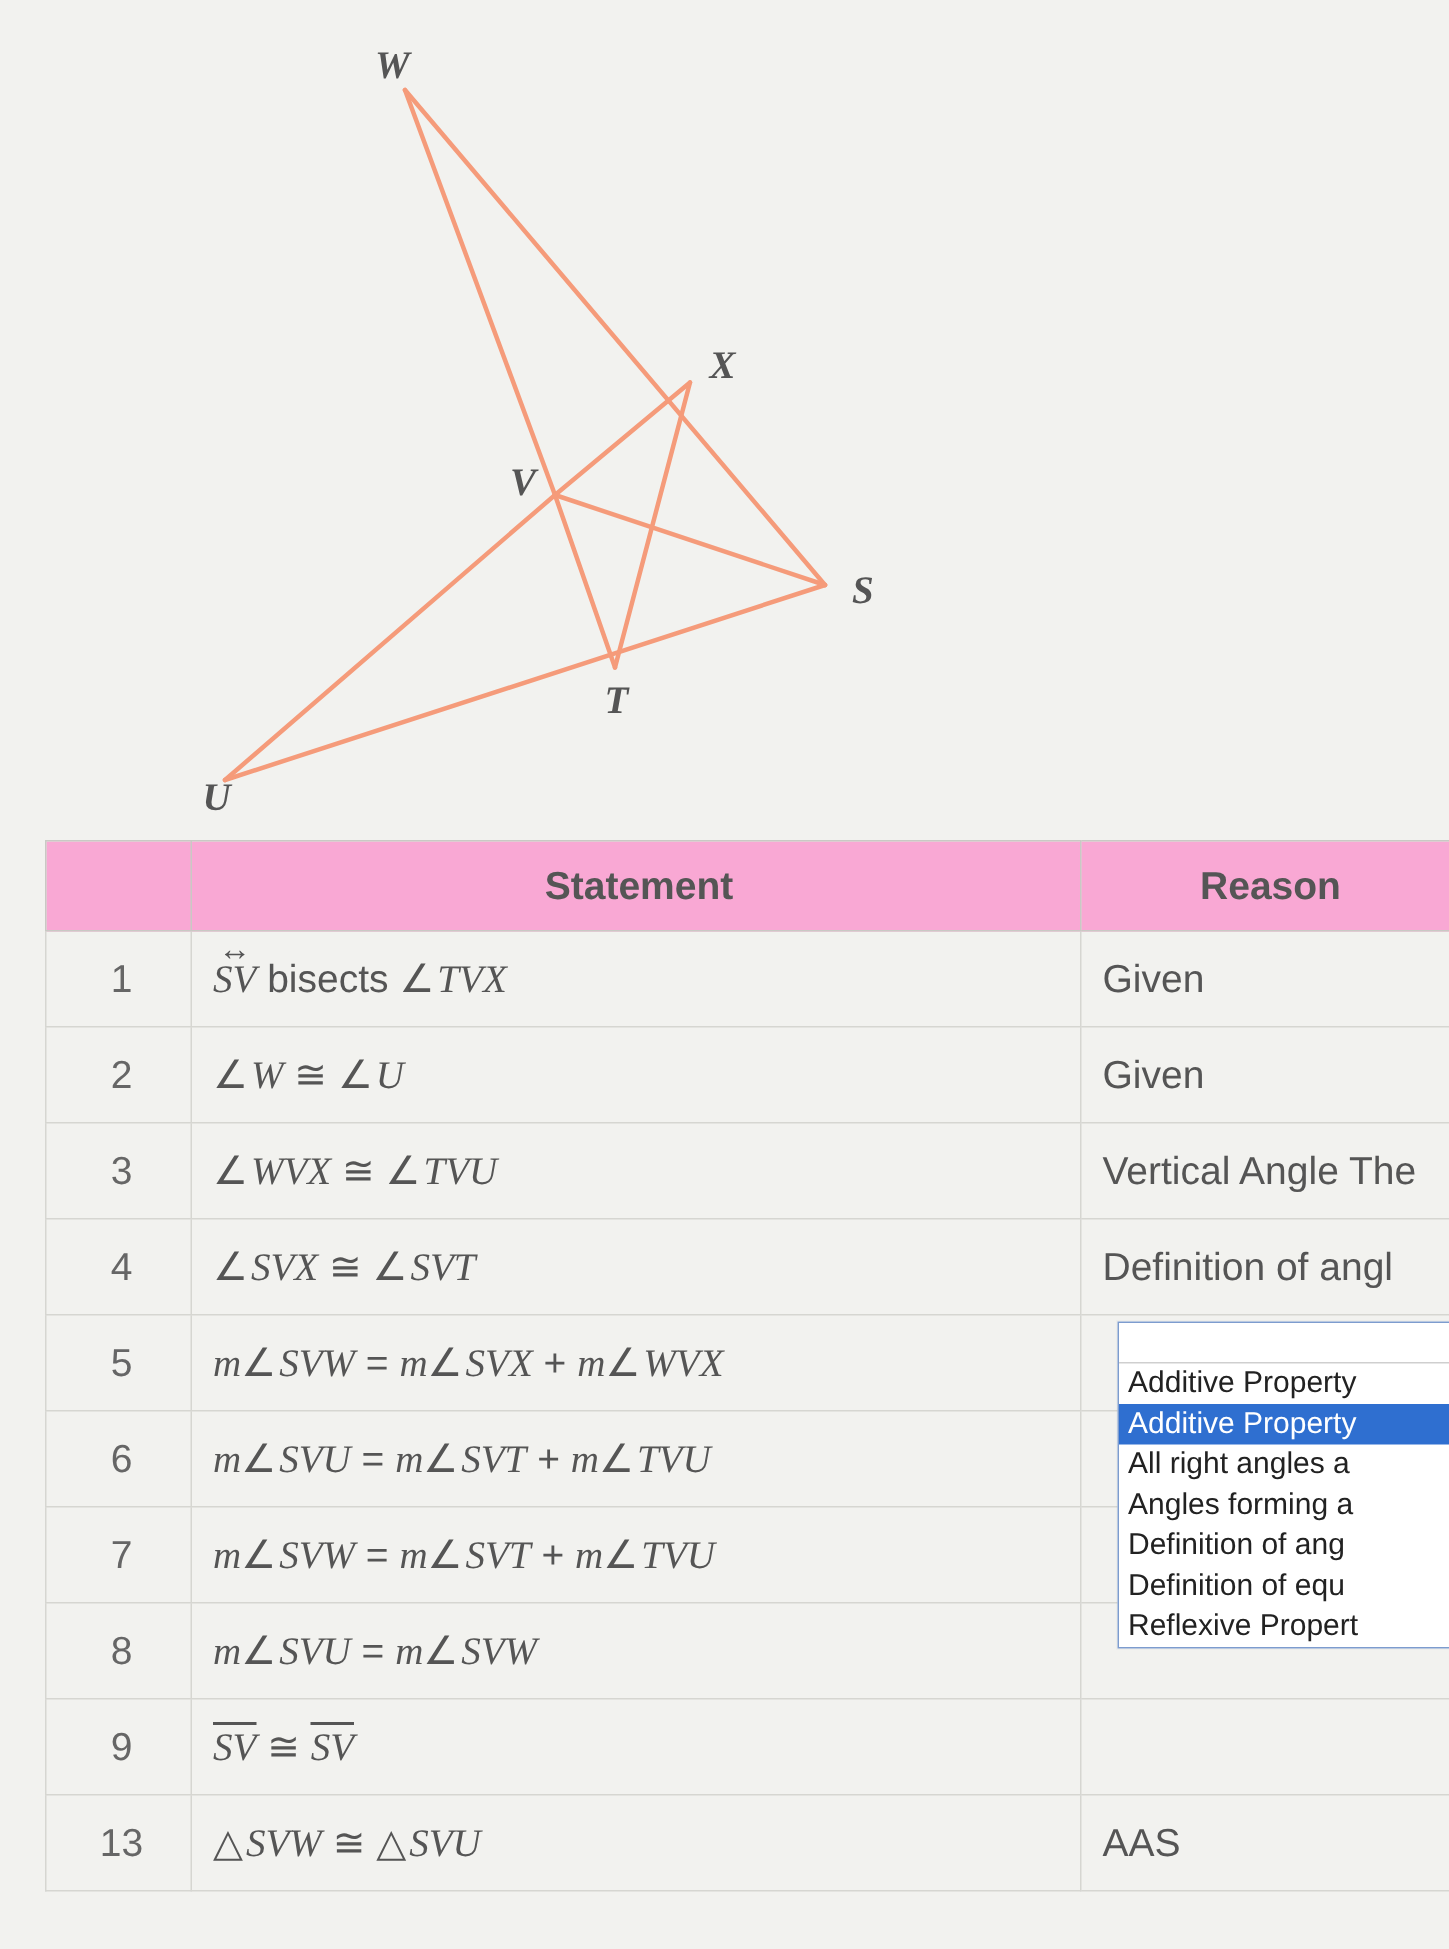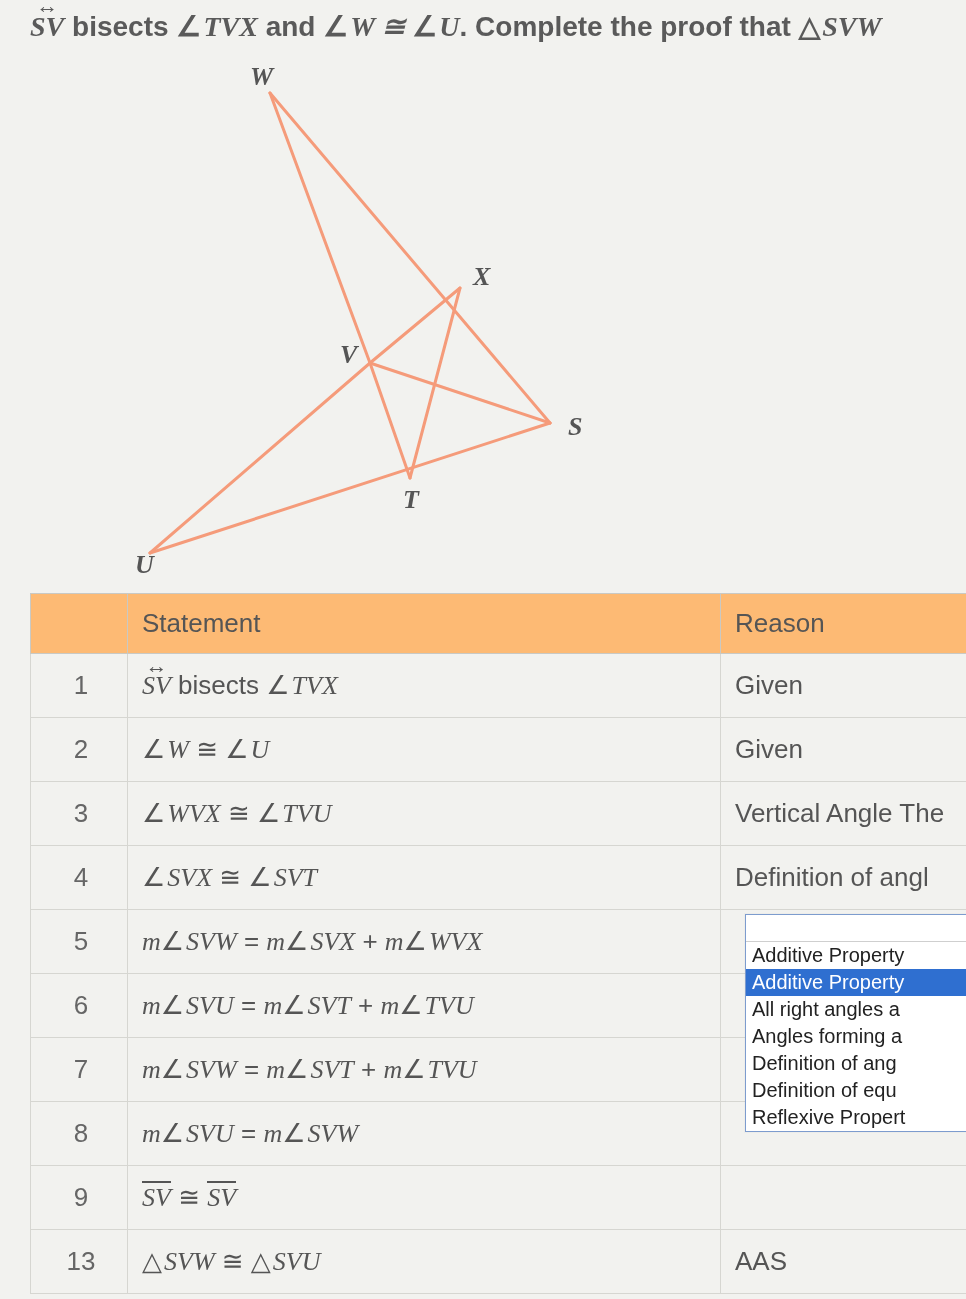--- a/index.html
+++ b/index.html
@@ -70,24 +70,24 @@
 
   
   table.proof {
     border-collapse: collapse;
     width: 940px;
     margin-top: 10px;
     font-size: 26px;
     color: #555;
   }
   table.proof th {
-    text-align: left;
-    font-weight: 400;
+    text-align: center;
+    font-weight: 700;
     color: #555;
-    background: #fdba74;
+    background: #f9a8d4;
     border: 1px solid #c9c9c4;
     padding: 14px 10px 14px 14px;
   }
   table.proof td {
     border: 1px solid #d6d6d1;
     padding: 16px 10px 16px 14px;
     vertical-align: middle;
   }
   table.proof td.num {
     width: 60px;
@@ -138,23 +138,20 @@
   .dd-holder {
     position: relative;
     height: 56px; 
   }
 </style>
 </head>
 <body>
 
 <div class="page">
 
-  <div class="problem">
-    <span class="math dblarrow">SV</span><span> bisects </span><span class="math ang">TVX</span><span> and </span><span class="math ang">W</span><span class="math congr"> ≅ </span><span class="math ang">U</span><span>. Complete the proof that </span><span class="math tri">SVW</span>
-  </div>
 
   <div class="figure">
     <svg width="520" height="520" viewBox="0 0 520 520">
 
       <g class="shape">
         <path d="M180,30 L460,360"></path>
         <path d="M180,30 L280,300"></path>
         <path d="M280,300 L370,225"></path>
         <path d="M280,300 L460,360"></path>
         <path d="M280,300 L320,415"></path>

